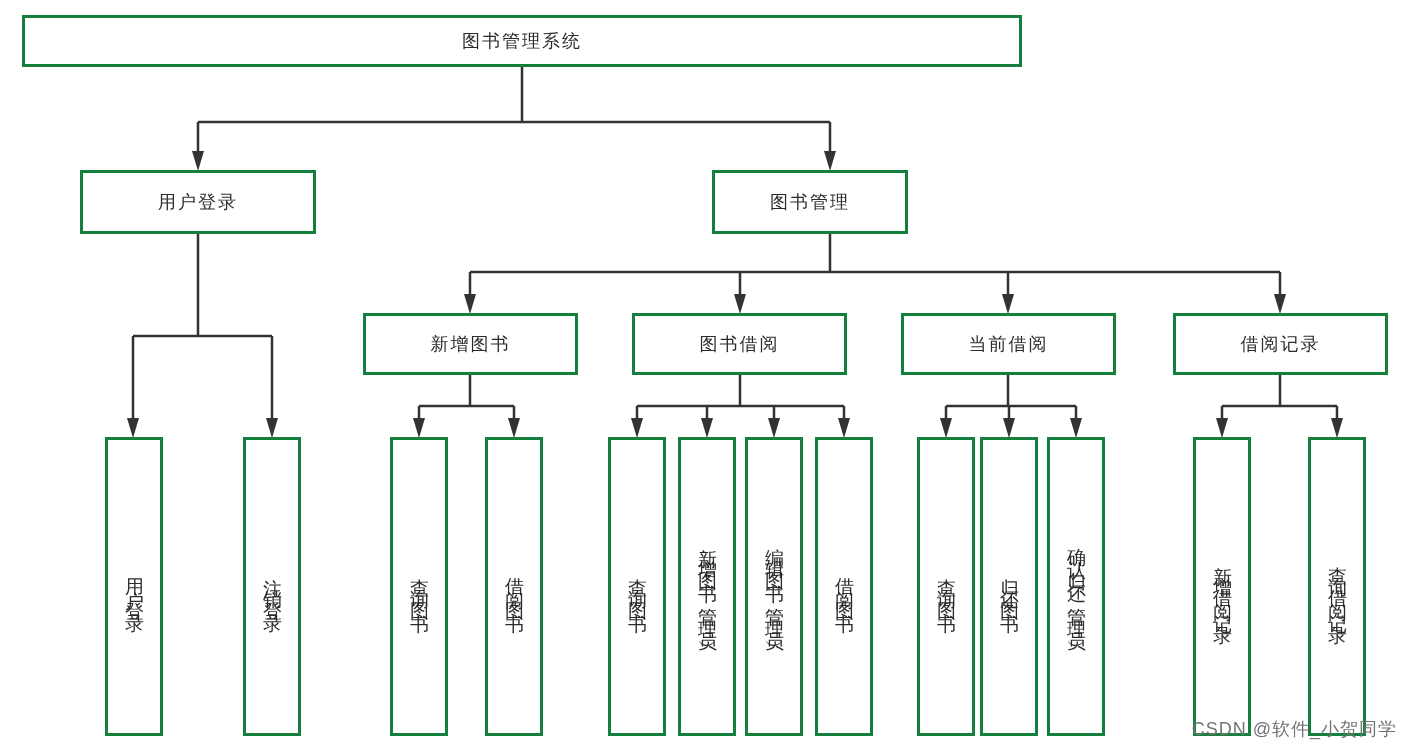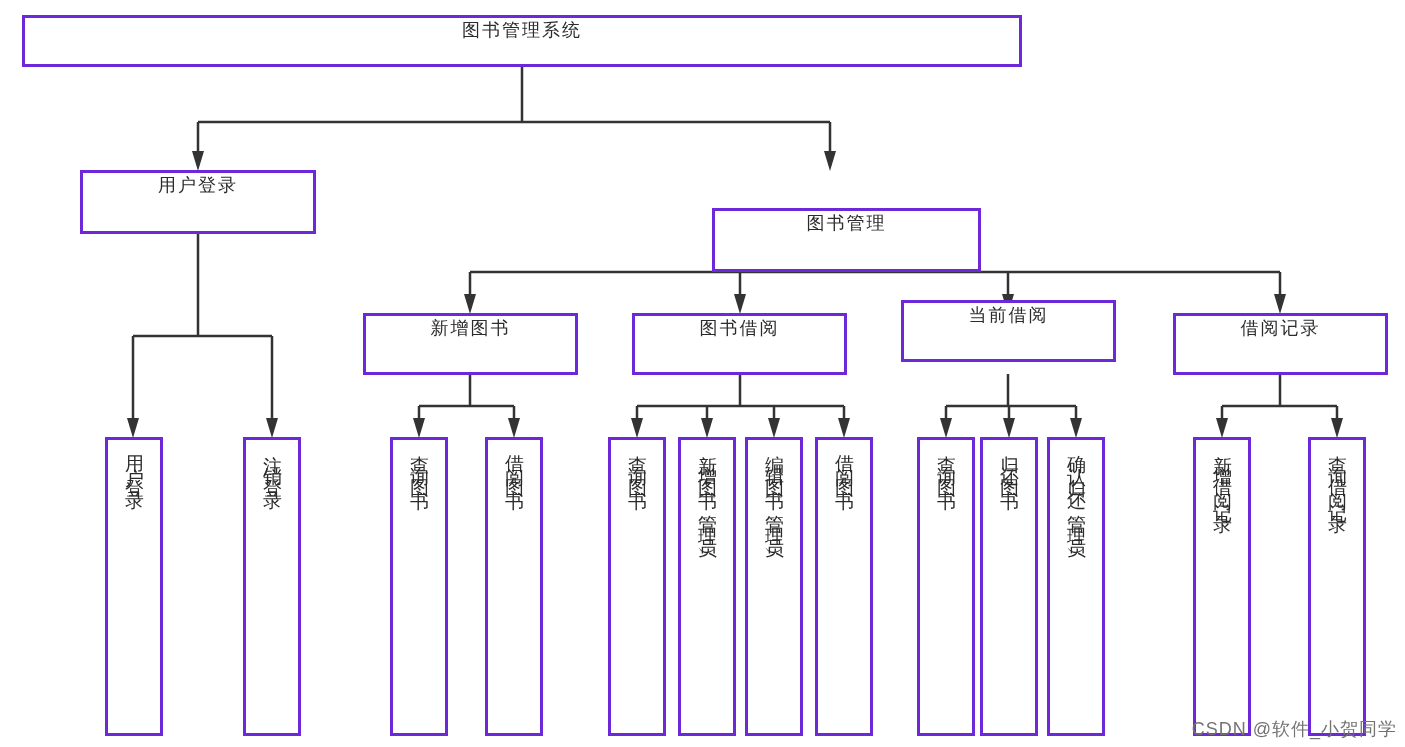--- a/index.html
+++ b/index.html
@@ -8,23 +8,24 @@
     width:1405px;height:747px;
     background:#ffffff;
     font-family:"Liberation Sans","DejaVu Sans",sans-serif;
     overflow:hidden;
   }
   svg.connectors{position:absolute;left:0;top:0;z-index:1;}
   .box{
     position:absolute;
     box-sizing:border-box;
     background:#ffffff;
-    border:3px solid #6d28d9;
+    border:3px solid #15803d;
     color:#2b2b2b;
     display:flex;
+    align-items:center;
     justify-content:center;
     z-index:2;
   }
   .hlabel{font-size:18px;letter-spacing:2px;white-space:nowrap;}
   .leaf .vlabel{
     writing-mode:vertical-rl;
     text-orientation:mixed;
     font-size:19px;
     letter-spacing:12px;
     line-height:1.1;
@@ -91,31 +92,31 @@
     </g>
   </svg>
 
   <div class="box" style="left:22px;top:15px;width:1000px;height:52px;">
     <span class="hlabel">图书管理系统</span>
   </div>
 
   <div class="box" style="left:80px;top:170px;width:236px;height:64px;">
     <span class="hlabel">用户登录</span>
   </div>
-  <div class="box" style="left:712px;top:170px;width:269px;height:64px;margin-top:38px;">
+  <div class="box" style="left:712px;top:170px;width:196px;height:64px;">
     <span class="hlabel">图书管理</span>
   </div>
 
   <div class="box" style="left:363px;top:313px;width:215px;height:62px;">
     <span class="hlabel">新增图书</span>
   </div>
   <div class="box" style="left:632px;top:313px;width:215px;height:62px;">
     <span class="hlabel">图书借阅</span>
   </div>
-  <div class="box" style="left:901px;top:300px;width:215px;height:62px;">
+  <div class="box" style="left:901px;top:313px;width:215px;height:62px;">
     <span class="hlabel">当前借阅</span>
   </div>
   <div class="box" style="left:1173px;top:313px;width:215px;height:62px;">
     <span class="hlabel">借阅记录</span>
   </div>
 
   <div class="box leaf" style="left:105px;top:437px;width:58px;height:299px;">
     <span class="vlabel">用户登录</span>
   </div>
   <div class="box leaf" style="left:243px;top:437px;width:58px;height:299px;">

